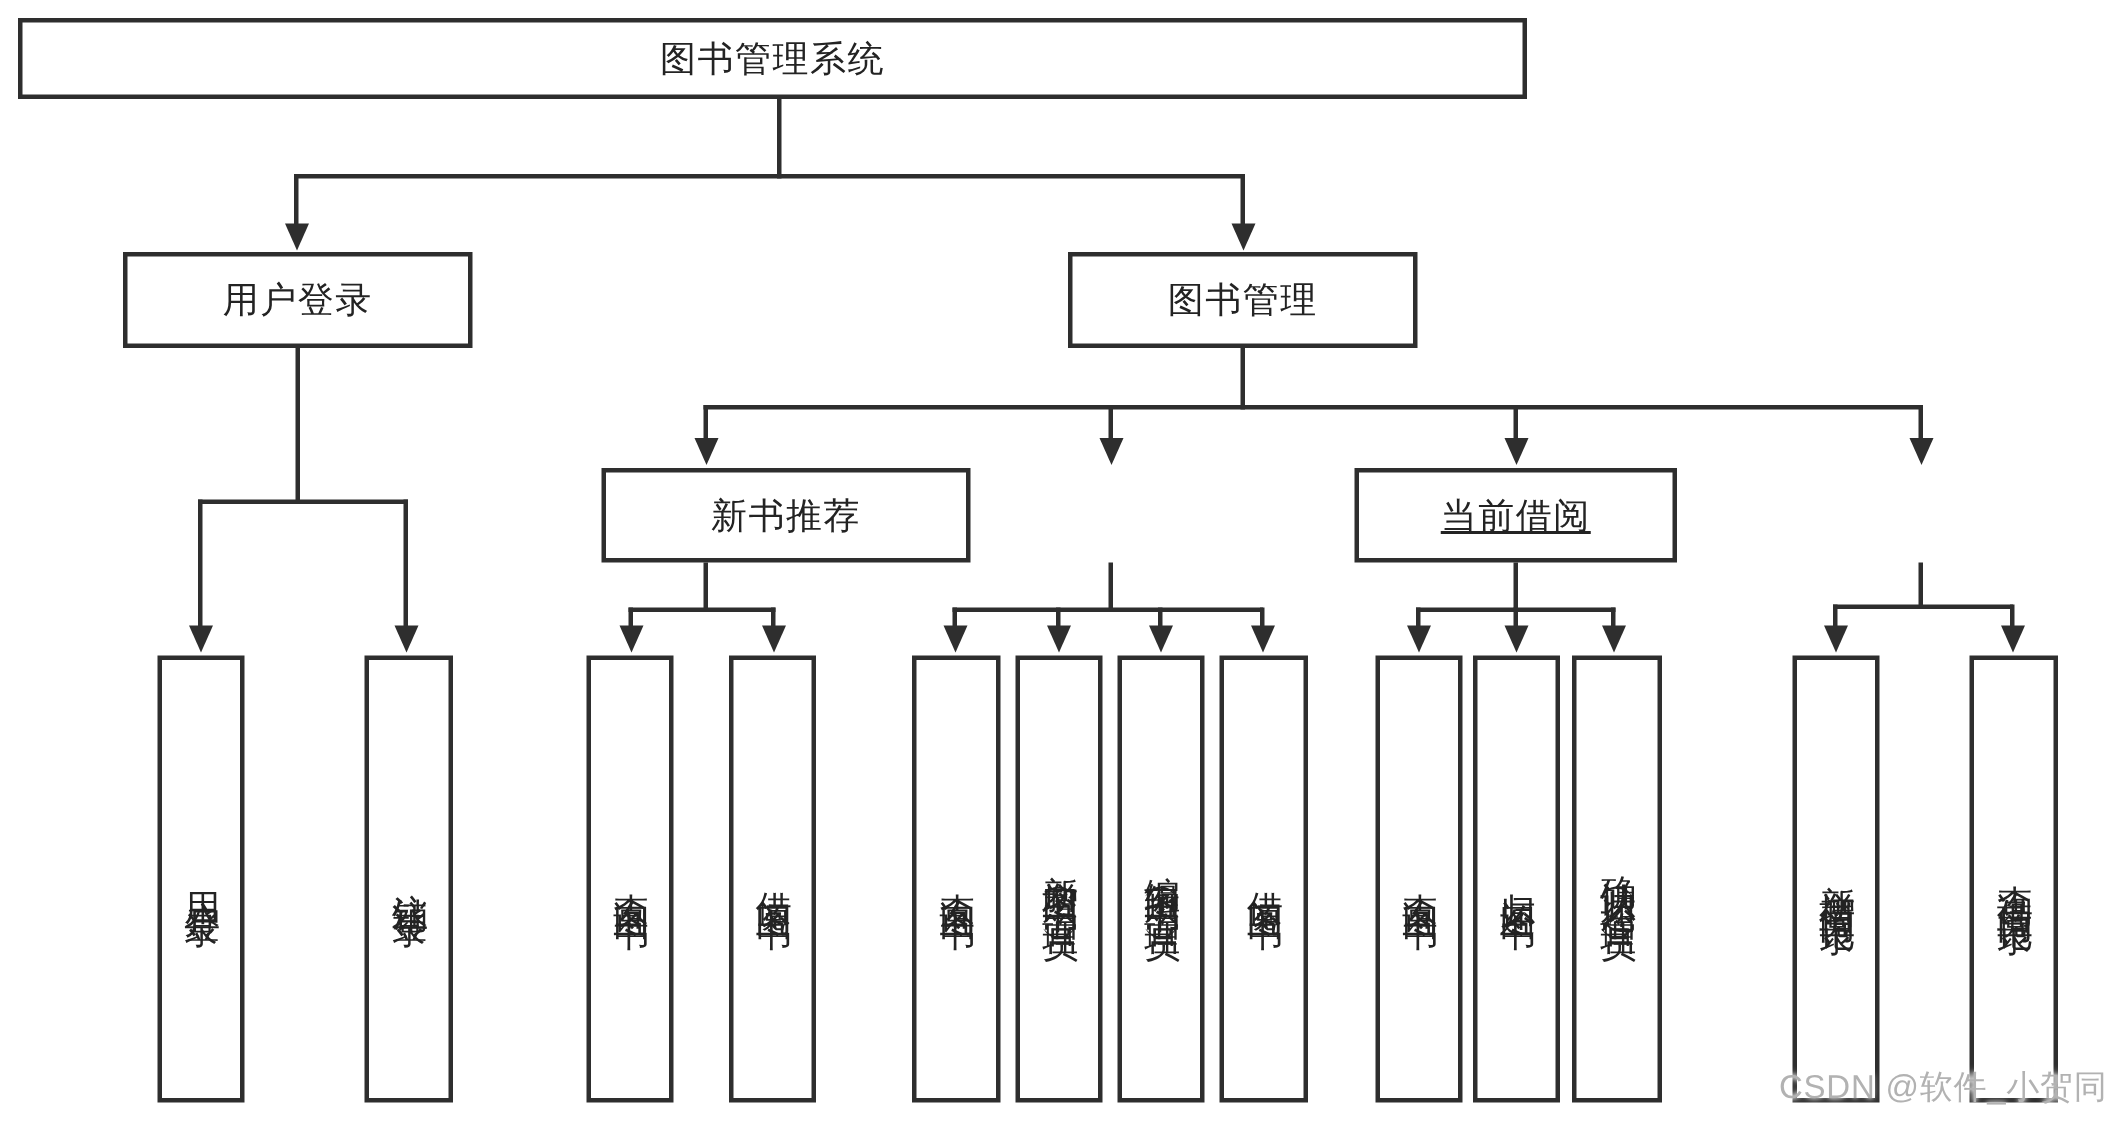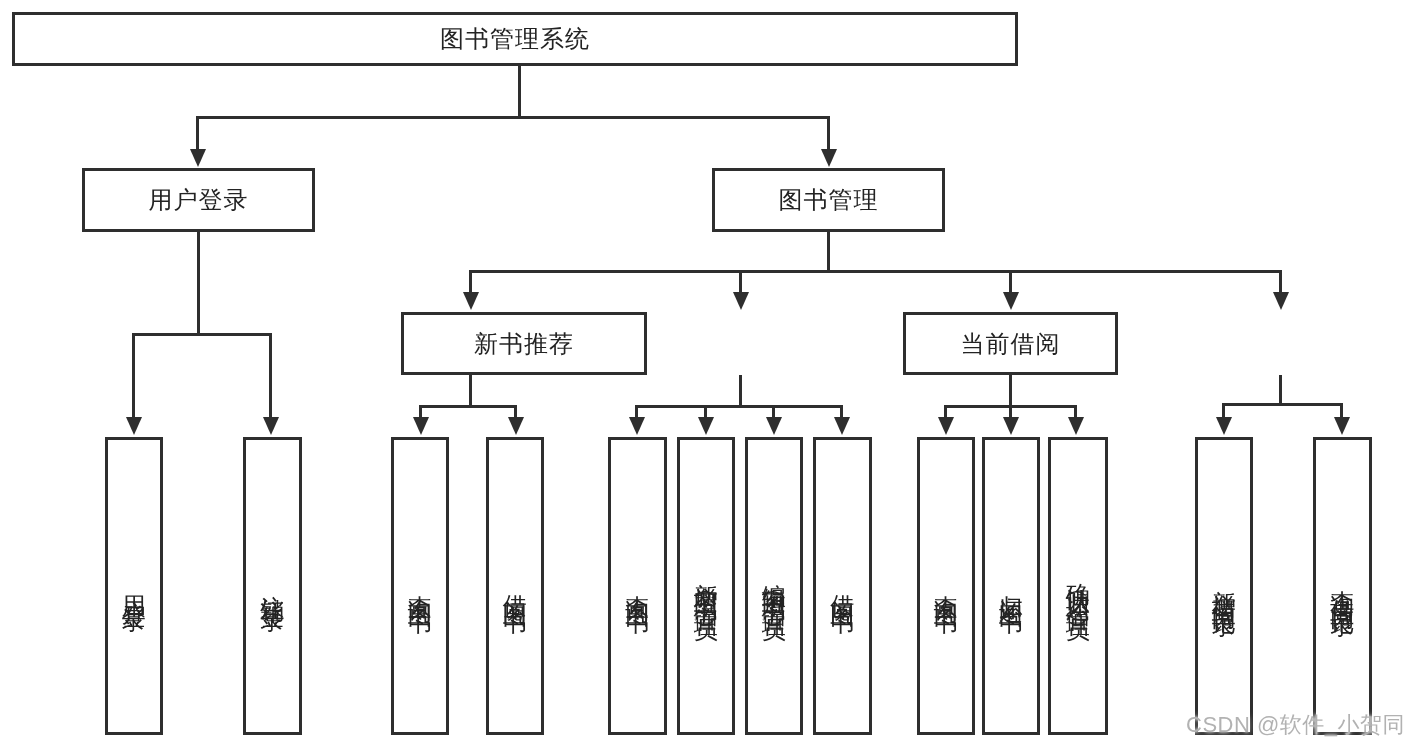--- a/index.html
+++ b/index.html
@@ -73,21 +73,21 @@
   <div class="vline" style="left:739px;top:270px;height:24px;"></div>
   <div class="arrowhead" style="left:733px;top:292px;"></div>
   <div class="vline" style="left:1009px;top:270px;height:24px;"></div>
   <div class="arrowhead" style="left:1003px;top:292px;"></div>
   <div class="vline" style="left:1279px;top:270px;height:24px;"></div>
   <div class="arrowhead" style="left:1273px;top:292px;"></div>
 
   <div class="box" style="left:379px;top:312px;width:246px;height:63px;margin-left:22px;">
     <span>新书推荐</span>
   </div>
-  <div class="box" style="left:903px;top:312px;width:215px;height:63px;">
+  <div class="box" style="left:903px;top:312px;width:215px;height:63px;text-decoration:underline;">
     <span>当前借阅</span>
   </div>
 
   <div class="vline" style="left:469px;top:375px;height:33px;"></div>
   <div class="hline" style="left:419px;top:405px;width:98px;"></div>
   <div class="vline" style="left:419px;top:405px;height:14px;"></div>
   <div class="arrowhead" style="left:413px;top:417px;"></div>
   <div class="vline" style="left:514px;top:405px;height:14px;"></div>
   <div class="arrowhead" style="left:508px;top:417px;"></div>
 

